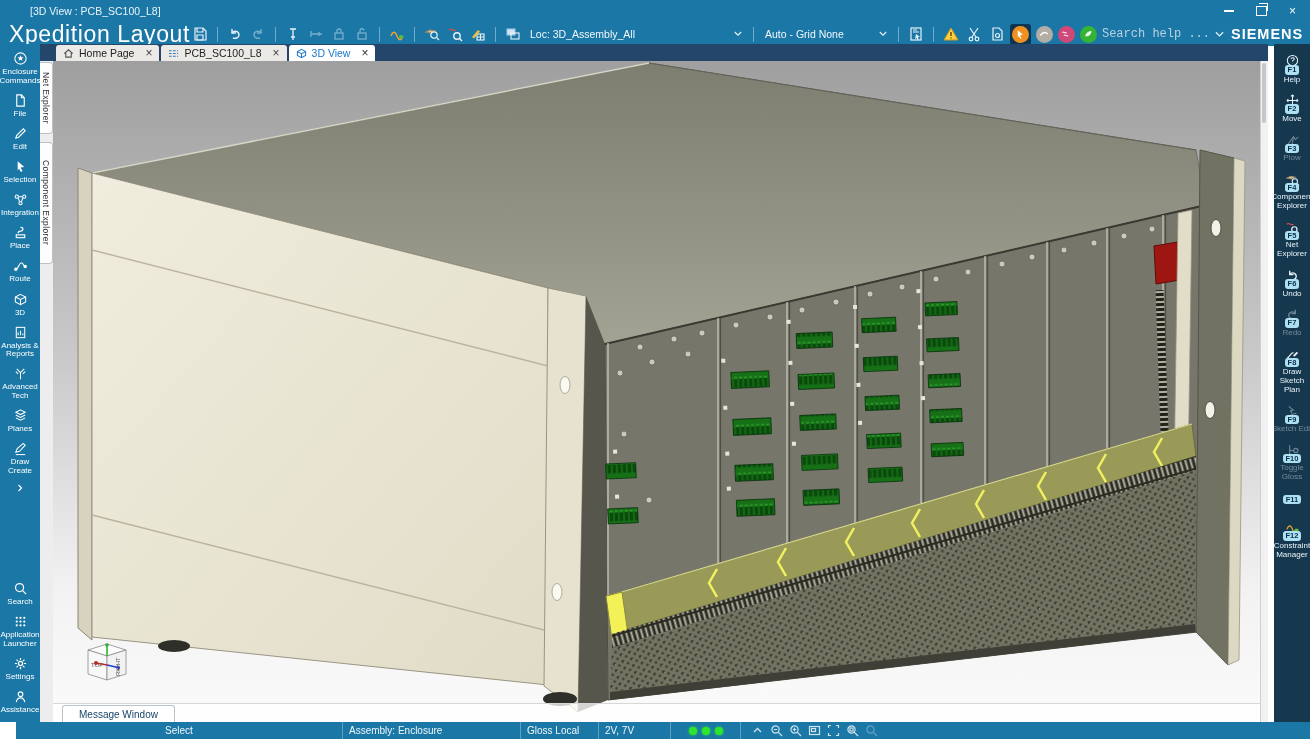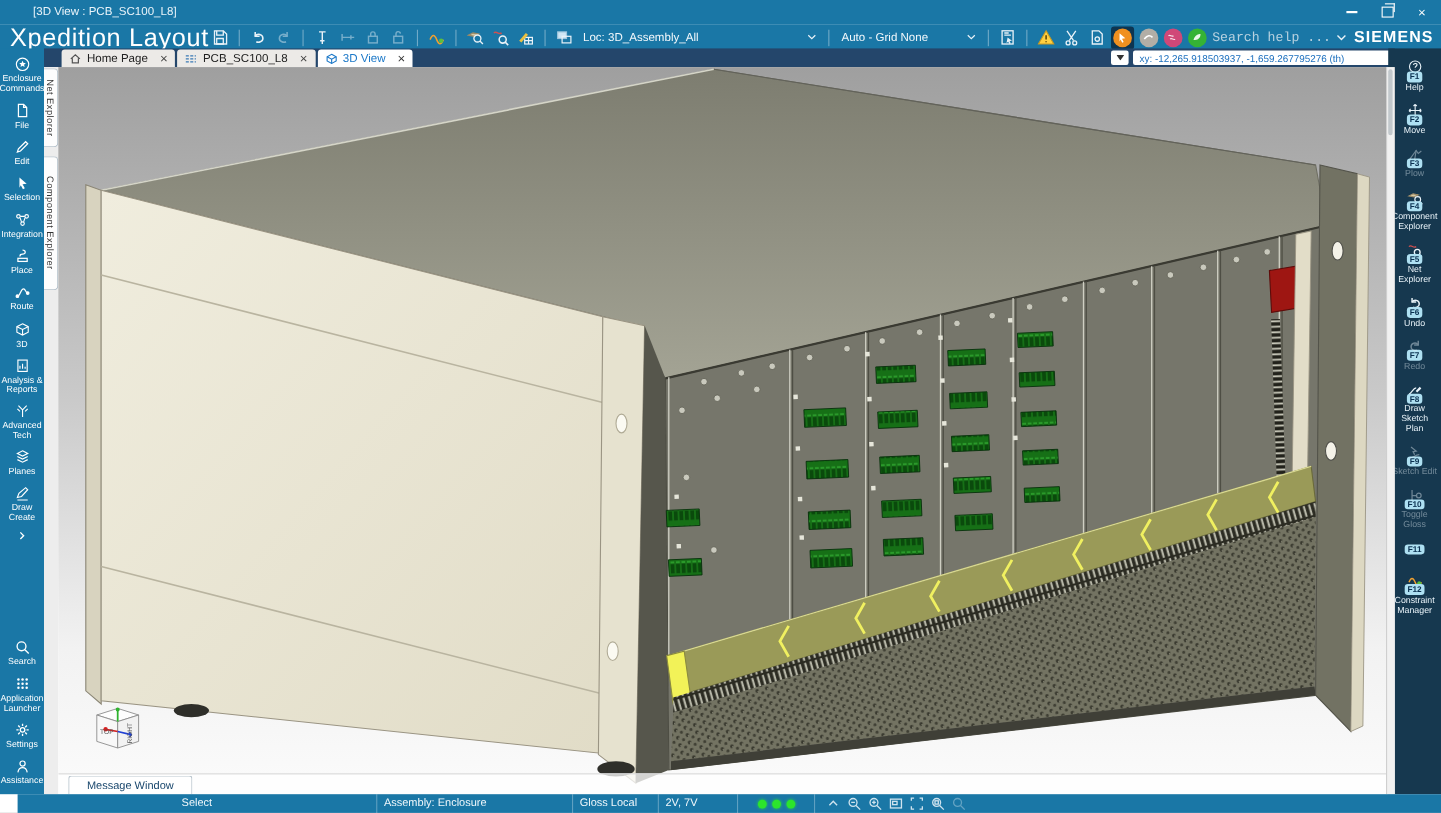--- a/index.html
+++ b/index.html
@@ -51,21 +51,21 @@
          flex-direction:column;align-items:center;padding-top:7px;box-sizing:border-box;color:#fff;}
   .lnav{display:flex;flex-direction:column;align-items:center;gap:2px;margin-bottom:7.5px;width:40px;}
   .lnav svg{width:15px;height:15px;}
   .lnav .lab{font-size:8px;line-height:1.08;text-align:center;color:#fff;}
   .lspacer{flex:1;}
   .chev-more svg{width:8px;height:8px;}
   .rail{position:absolute;left:40px;top:61px;width:13px;bottom:17px;background:#ededed;}
   .vtab{position:absolute;left:40px;width:13px;background:#fdfdfd;border:1px solid #b7c3cc;border-left:none;
         border-radius:0 4px 4px 0;box-sizing:border-box;display:flex;align-items:center;justify-content:center;}
   .vtab span{writing-mode:vertical-rl;font-size:8.5px;color:#333;letter-spacing:.4px;}
-  .sideR{position:absolute;right:0;top:44px;width:48px;bottom:17px;background:#16384f;display:flex;
+  .sideR{position:absolute;right:0;top:44px;width:36px;bottom:17px;background:#16384f;display:flex;
          flex-direction:column;align-items:center;padding-top:10px;box-sizing:border-box;}
   .rnav{display:flex;flex-direction:column;align-items:center;margin-bottom:9px;width:42px;}
   .rnav svg{width:15px;height:15px;color:#e8f2f8;}
   .rnav .keyrow{display:flex;align-items:flex-end;gap:1px;margin-top:-4px;}
   .fkey{background:#aee0f2;color:#0a3050;font-size:7.5px;font-weight:bold;border-radius:3px;padding:1px 3px;line-height:1;}
   .rnav .lab{font-size:8px;line-height:1.1;color:#e8f2f8;text-align:center;margin-top:1px;}
   .rnav.dis svg,.rnav.dis .lab{opacity:.42;}
   
   .canvas{position:absolute;left:53px;top:61px;right:42px;bottom:17px;
           background:linear-gradient(#9f9f9f,#c9c9c9 45%,#f2f2f2 80%,#fbfbfb);overflow:hidden;}
@@ -278,28 +278,20 @@
       </div>
       <div class="tab active">
         <svg class="tic" viewBox="0 0 12 12" fill="none" stroke="#1b78c8" stroke-width="1.1">
             <path d="M6 1.5 10.5 4v4L6 10.5 1.5 8V4z"></path>
             <path d="M1.5 4 6 6.3 10.5 4M6 6.3v4.2"></path>
           </svg>
         <span>3D View</span>
         <span class="tclose">×</span>
       </div>
     </div>
-    <div class="coordwrap">
-      <span class="coordbtn">
-          <svg viewBox="0 0 10 7" fill="#333">
-            <path d="M0 0h10L5 7z"></path>
-          </svg>
-        </span>
-      <span class="coordbox">xy: -12,265.918503937, -1,659.267795276 (th)</span>
-    </div>
   </div>
 
   <div class="sideL">
     <div class="lnav">
       <svg viewBox="0 0 16 16" fill="none" stroke="#fff" stroke-width="1.1">
           <circle cx="8" cy="8" r="6"></circle>
           <path d="M8 4.6l1 2 2.2.2-1.7 1.5.5 2.2L8 9.4l-2 1.1.5-2.2L4.8 6.8 7 6.6z" fill="#fff" stroke="none"></path>
         </svg>
       <span class="lab">Enclosure Commands</span>
     </div>

